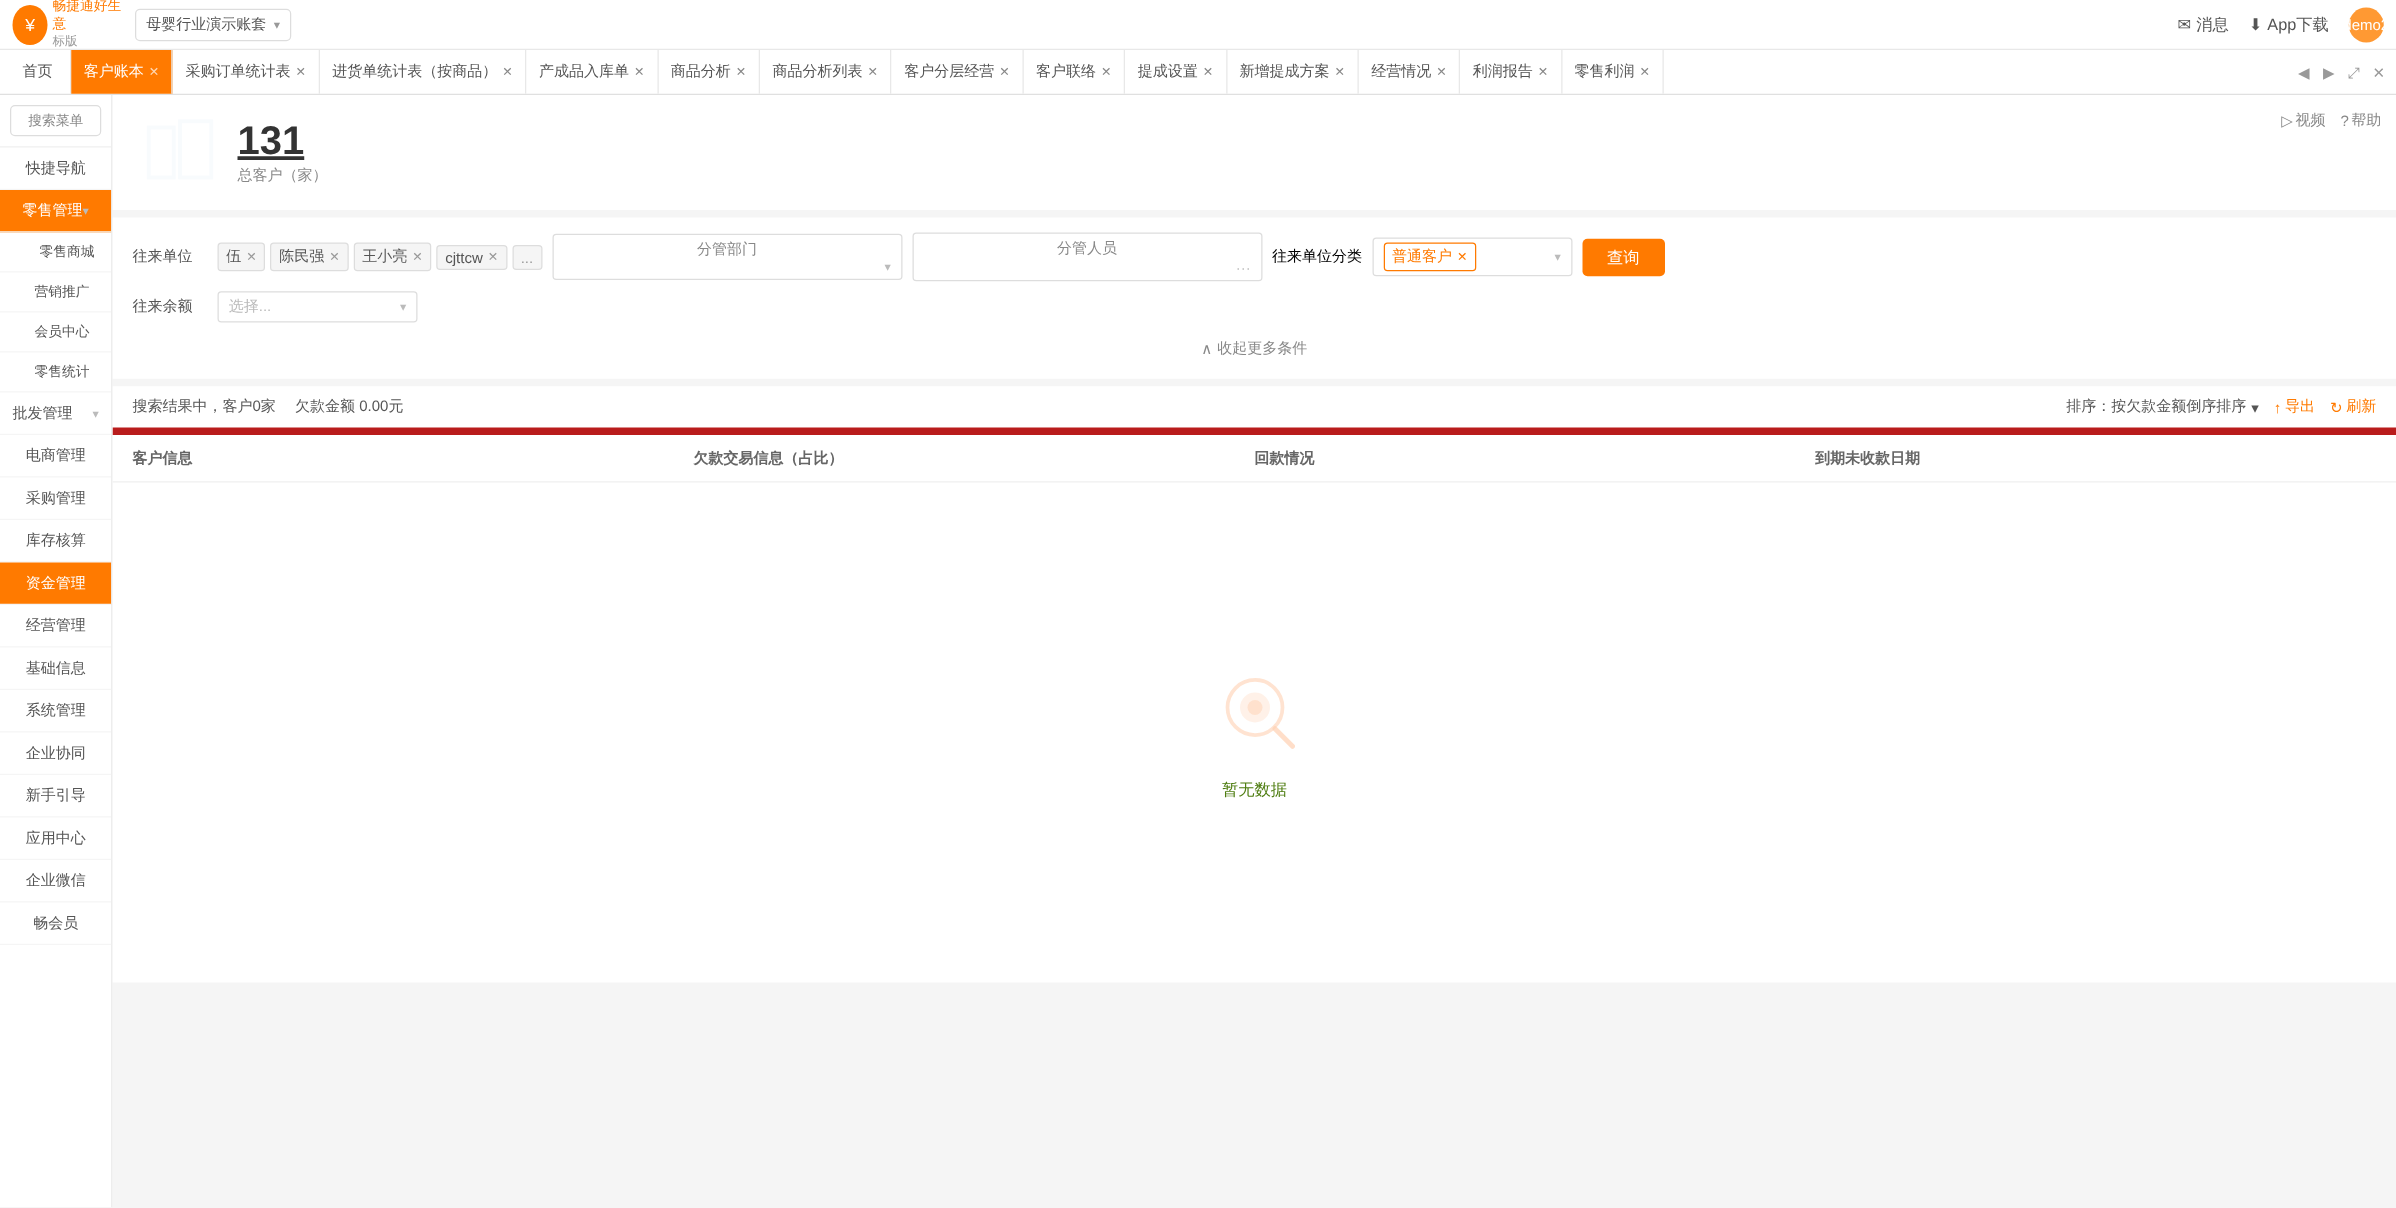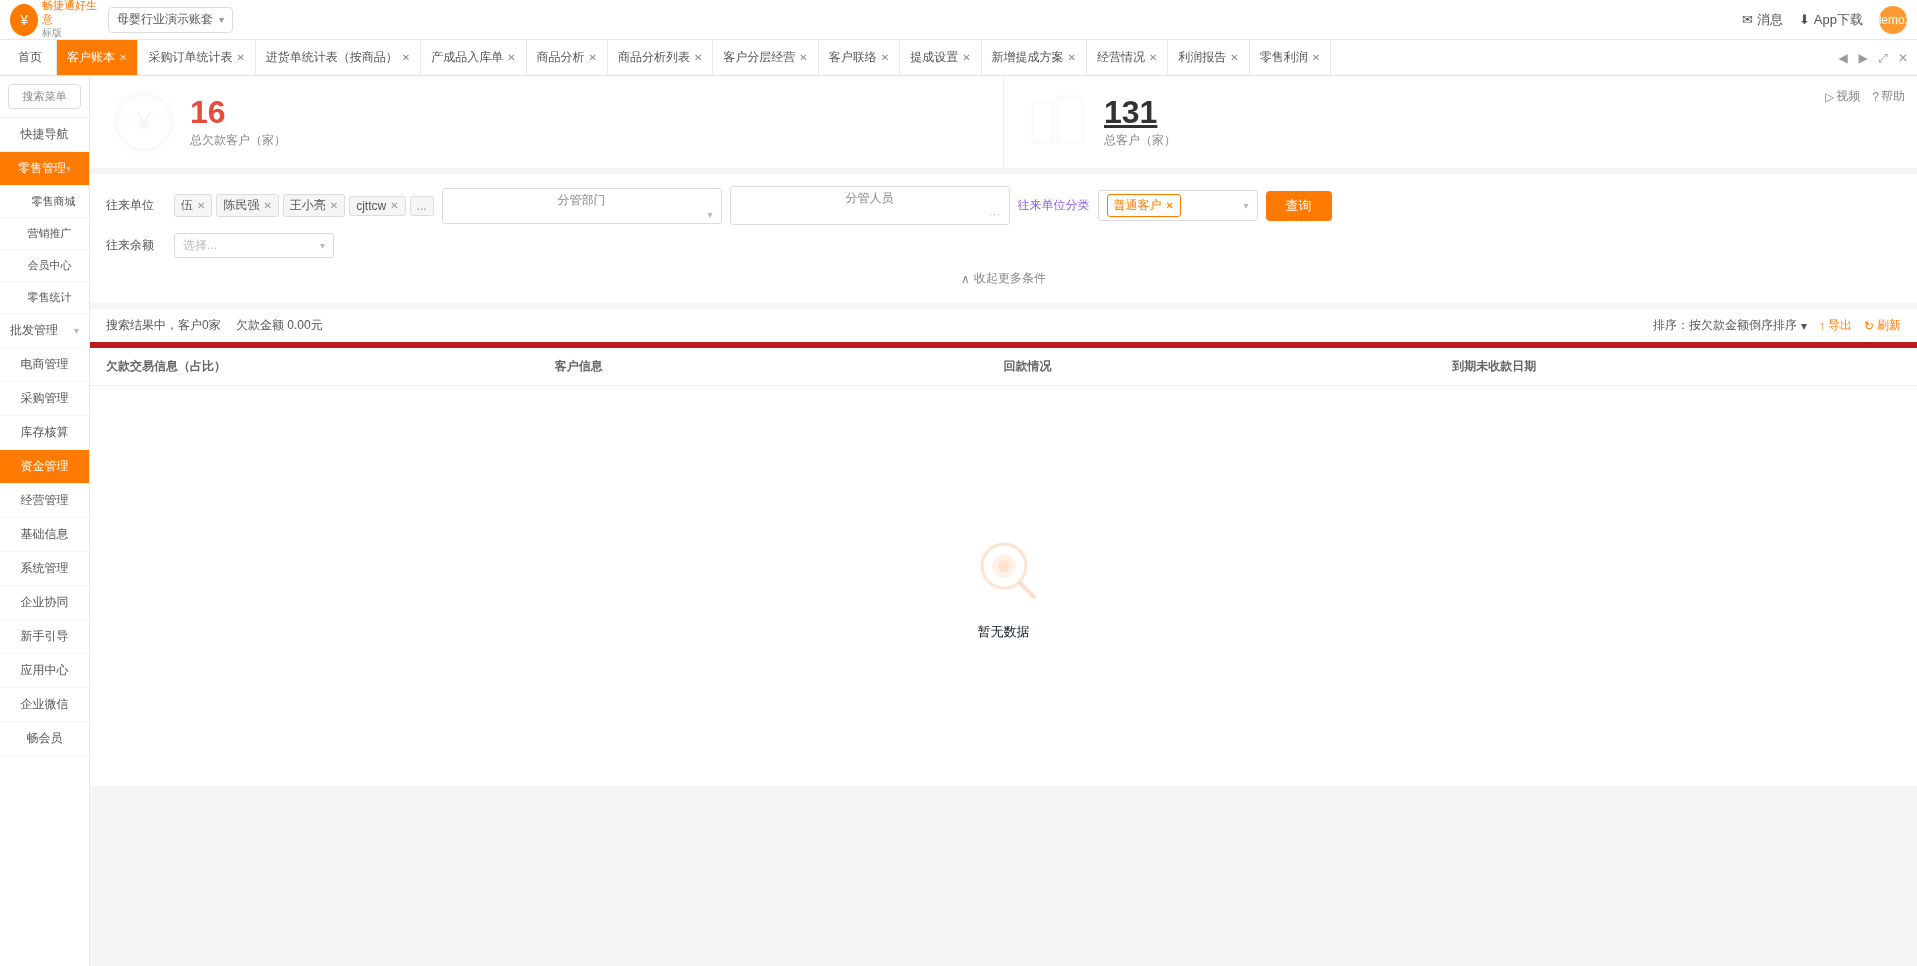--- a/index.html
+++ b/index.html
@@ -83,21 +83,21 @@
     .result-sort { display: flex; align-items: center; gap: 4px; cursor: pointer; }
     .result-btn { display: flex; align-items: center; gap: 3px; cursor: pointer; color: #555; }
     .result-btn.orange { color: #ff7a00; }
 
     
     .data-table { background: #fff; }
     .table-header { display: grid; grid-template-columns: 1fr 1fr 1fr 1fr; padding: 10px 16px; border-bottom: 1px solid #f0f0f0; font-size: 12px; color: #666; font-weight: bold; }
     .table-body { min-height: 400px; display: flex; align-items: center; justify-content: center; }
     .empty-state { display: flex; flex-direction: column; align-items: center; justify-content: center; padding: 60px 20px; }
     .empty-icon { width: 80px; height: 80px; margin-bottom: 12px; opacity: 0.6; }
-    .empty-text { color: #0f172a; font-size: 13px; }
+    .empty-text { color: #4d7c0f; font-size: 13px; }
 
     
     .query-btn { background: #ff7a00; color: white; border: none; border-radius: 4px; padding: 6px 20px; font-size: 13px; cursor: pointer; white-space: nowrap; }
   </style>
 </head>
 <body>
 
 <div class="app-wrapper">
 
   <div class="top-bar">
@@ -256,32 +256,20 @@
       </div>
       <div class="sidebar-nav-item">
         <span>畅会员</span>
       </div>
     </div>
 
     <div class="main-content">
 
       <div class="stats-bar">
 
-        <div class="stat-item">
-          <div class="stat-icon red">
-            <svg width="60" height="60" viewBox="0 0 60 60">
-                <circle cx="30" cy="30" r="28" fill="none" stroke="#e84c3d" stroke-width="3" opacity="0.3"></circle>
-                <text x="30" y="38" text-anchor="middle" font-size="26" fill="#e84c3d" opacity="0.5">¥</text>
-              </svg>
-          </div>
-          <div class="stat-text-area">
-            <div class="stat-value">16</div>
-            <div class="stat-label">总欠款客户（家）</div>
-          </div>
-        </div>
 
 
         <div class="stat-item">
           <div class="stat-icon blue">
             <svg width="60" height="60" viewBox="0 0 60 60">
                 <rect x="5" y="10" width="20" height="40" fill="none" stroke="#5b9bd5" stroke-width="3" opacity="0.3"></rect>
                 <rect x="30" y="5" width="25" height="45" fill="none" stroke="#5b9bd5" stroke-width="3" opacity="0.3"></rect>
               </svg>
           </div>
           <div class="stat-text-area">
@@ -324,21 +312,21 @@
             <div class="filter-more">...</div>
           </div>
           <div class="filter-select filter-select-wide">
             <span>分管部门</span>
             <span class="arrow">▾</span>
           </div>
           <div class="filter-select filter-select-wide">
             <span>分管人员</span>
             <span class="dots">···</span>
           </div>
-          <span style="font-size:12px;color:#8b5cf6;">往来单位分类</span>
+          <span style="font-size:12px;color:#000000;">往来单位分类</span>
           <div class="filter-select" style="min-width:160px;">
             <div class="selected-tag">
               <span>普通客户</span>
               <span class="tag-close">✕</span>
             </div>
             <span class="arrow">▾</span>
           </div>
           <button class="query-btn">查询</button>
         </div>
         <div class="filter-row">
@@ -372,22 +360,22 @@
           </div>
           <div class="result-btn orange">
             <span>↻</span>
             <span>刷新</span>
           </div>
         </div>
       </div>
 
       <div class="data-table">
         <div class="table-header">
+          <div>客户信息</div>
           <div>欠款交易信息（占比）</div>
-          <div>客户信息</div>
           <div>回款情况</div>
           <div>到期未收款日期</div>
         </div>
         <div class="table-body">
           <div class="empty-state">
             <div class="empty-icon">
               <svg width="80" height="80" viewBox="0 0 80 80">
                 <circle cx="40" cy="35" r="22" fill="none" stroke="#ffb380" stroke-width="3" opacity="0.6"></circle>
                 <circle cx="40" cy="35" r="12" fill="#ffb380" opacity="0.3"></circle>
                 <line x1="56" y1="52" x2="70" y2="66" stroke="#ffb380" stroke-width="4" stroke-linecap="round" opacity="0.7"></line>

